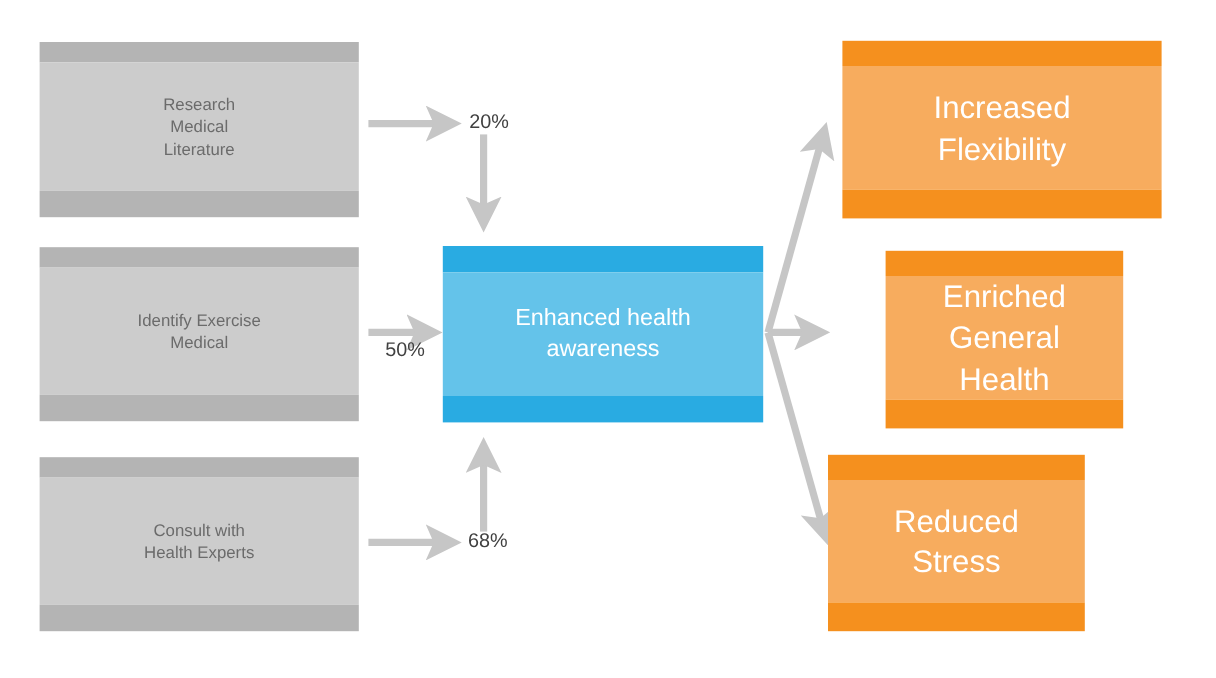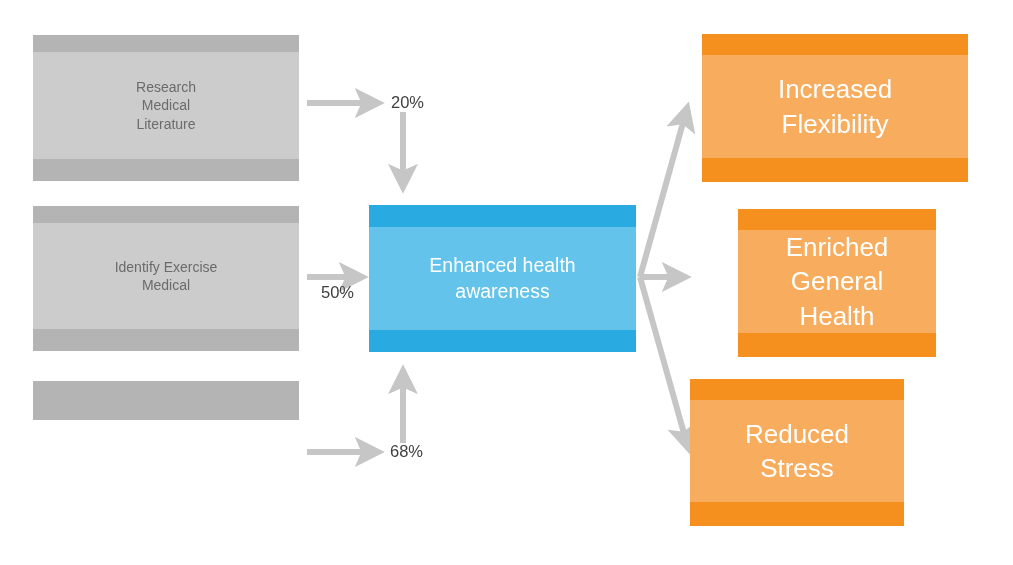--- a/index.html
+++ b/index.html
@@ -141,20 +141,26 @@
       <span>
         <span>Identify Exercise</span><br>
         <span>Medical</span>
       </span>
     </div>
     <div class="band band-bottom"></div>
   </div>
 
   <div class="box box-input" style="left:33px; top:381px; width:266px; height:145px;">
     <div class="band"></div>
+    <div class="body">
+      <span>
+        <span>Consult with</span><br>
+        <span>Health Experts</span>
+      </span>
+    </div>
     <div class="band band-bottom"></div>
   </div>
 
   <div class="box box-center" style="left:369px; top:205px; width:267px; height:147px;">
     <div class="band"></div>
     <div class="body">
       <span>
         <span>Enhanced health</span><br>
         <span>awareness</span>
       </span>

